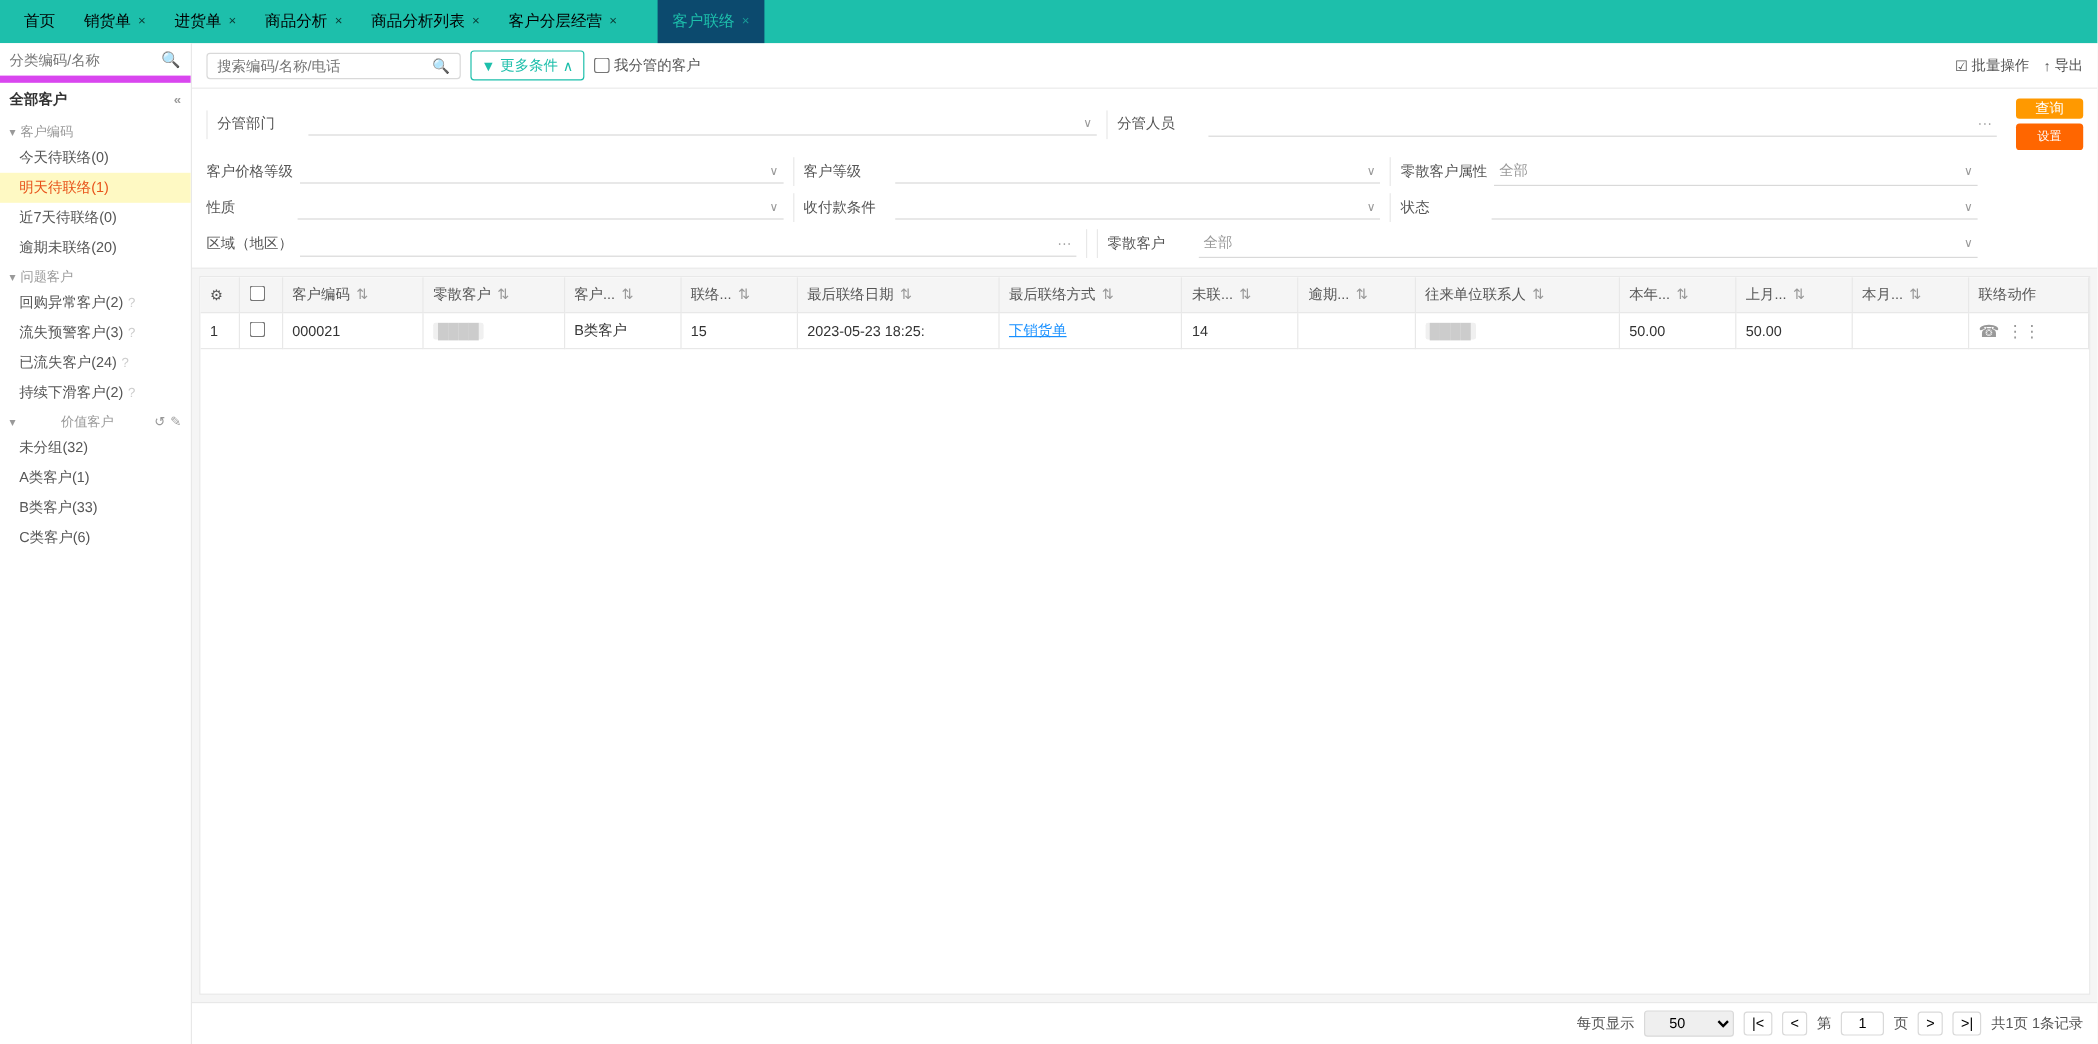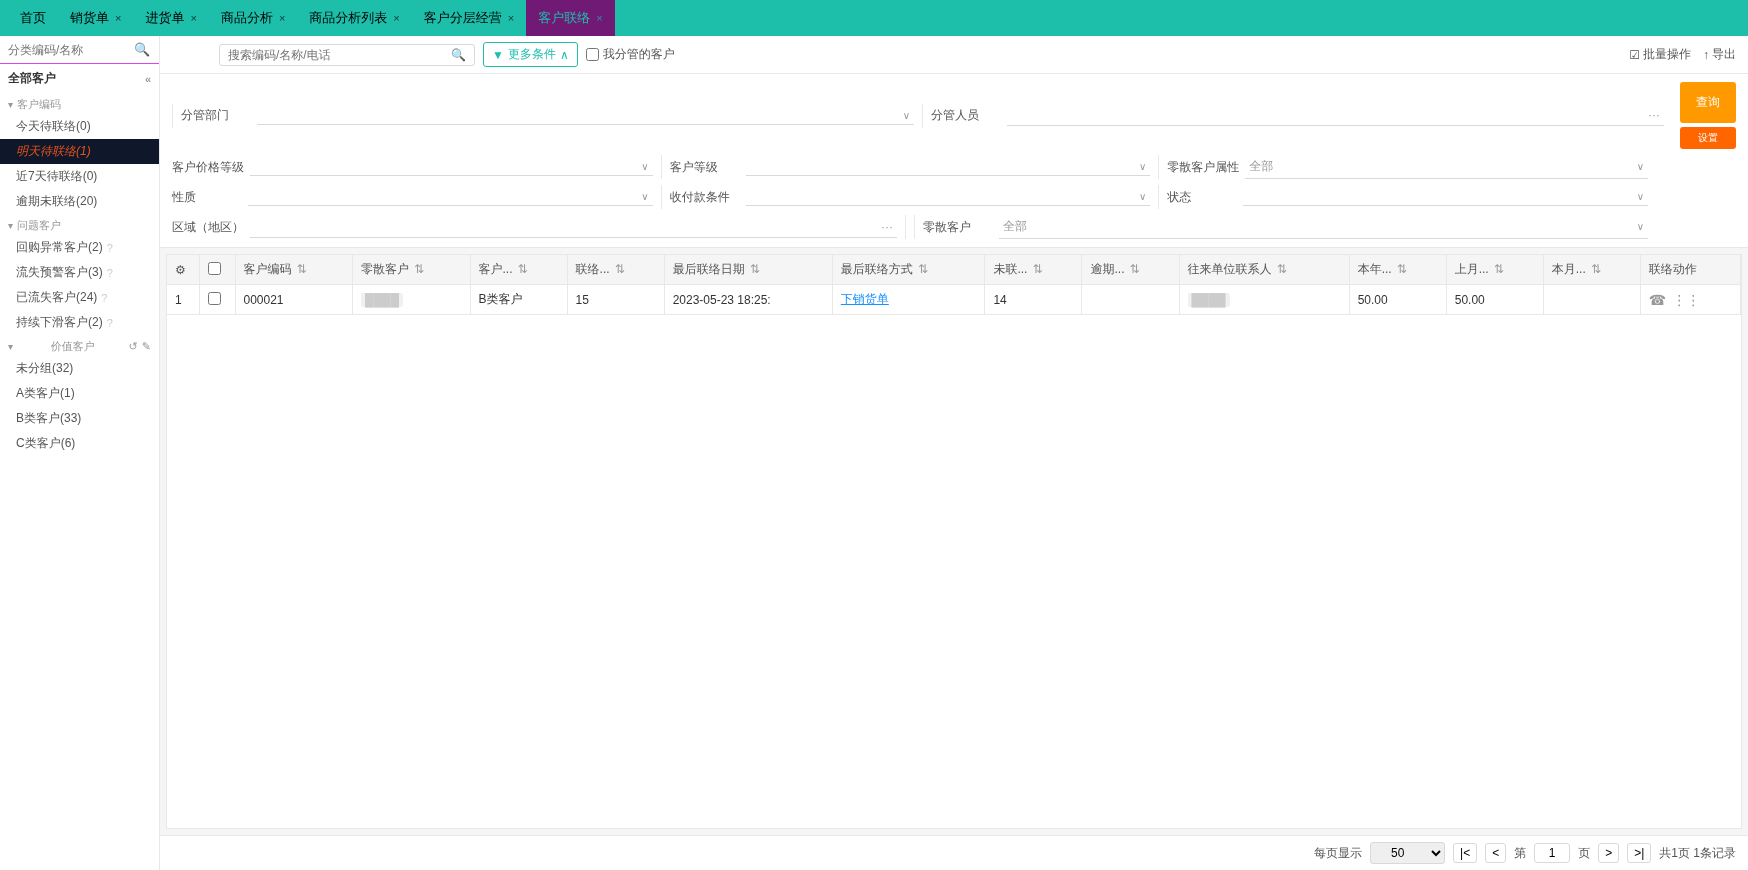--- a/index.html
+++ b/index.html
@@ -16,21 +16,21 @@
     .nav-item {
       color: #000000;
       padding: 0 12px;
       height: 36px;
       display: flex;
       align-items: center;
       cursor: pointer;
       font-size: 13px;
       white-space: nowrap;
     }
-    .nav-item.active { background: #701a75; color: #1dbfab; }
+    .nav-item.active { background: #0c4a6e; color: #1dbfab; margin-left: 22px; }
     .nav-item .close-x { margin-left: 6px; font-size: 11px; opacity: 0.7; }
 
     
     .main-layout {
       display: flex;
       height: calc(100vh - 36px);
     }
 
     
     .sidebar {
@@ -39,21 +39,21 @@
       background: #fff;
       border-right: 1px solid #e8e8e8;
       display: flex;
       flex-direction: column;
       overflow-y: auto;
     }
     .sidebar-search {
       display: flex;
       align-items: center;
       padding: 6px 8px;
-      border-bottom: 1px solid #d946ef;
+      border-bottom: 6px solid #d946ef;
       gap: 48px;
     }
     .sidebar-search input {
       border: none;
       outline: none;
       font-size: 12px;
       width: 100%;
       color: #999;
     }
     .sidebar-search .search-icon { color: #999; font-size: 13px; cursor: pointer; }
@@ -84,21 +84,21 @@
     }
 
     .sidebar-item {
       padding: 4px 8px 4px 16px;
       cursor: pointer;
       color: #555;
       font-size: 12px;
       display: flex;
       align-items: center;
     }
-    .sidebar-item.active { background: #0f172a; color: #e8531a; font-style: italic; }
+    .sidebar-item.active { background: #fef9c3; color: #e8531a; }
     .sidebar-item .help-icon { color: #ccc; margin-left: 4px; font-size: 11px; }
 
     .sidebar-value-section {
       padding: 4px 8px 2px 8px;
       color: #999;
       font-size: 11px;
       display: flex;
       align-items: center;
       justify-content: space-between;
     }
@@ -120,22 +120,21 @@
       display: flex;
       align-items: center;
       gap: 8px;
     }
     .toolbar-search-box {
       display: flex;
       align-items: center;
       border: 1px solid #d9d9d9;
       border-radius: 3px;
       padding: 3px 8px;
-      width: 256px;
-      margin-left: 47px;
+      width: 212px;
     }
     .toolbar-search-box input {
       border: none;
       outline: none;
       font-size: 12px;
       width: 100%;
       color: #999;
     }
     .toolbar-filter-btn {
       display: flex;
@@ -221,21 +220,21 @@
     .filter-actions {
       display: flex;
       flex-direction: column;
       gap: 4px;
       margin-left: 8px;
     }
     .btn-query {
       background: #f90;
       color: #fff;
       border: none;
-      padding: 12px 16px;
+      padding: 0 16px;
       border-radius: 3px;
       cursor: pointer;
       font-size: 12px;
     }
     .btn-setting {
       background: #ff6600;
       color: #fff;
       border: none;
       padding: 4px 16px;
       border-radius: 3px;

